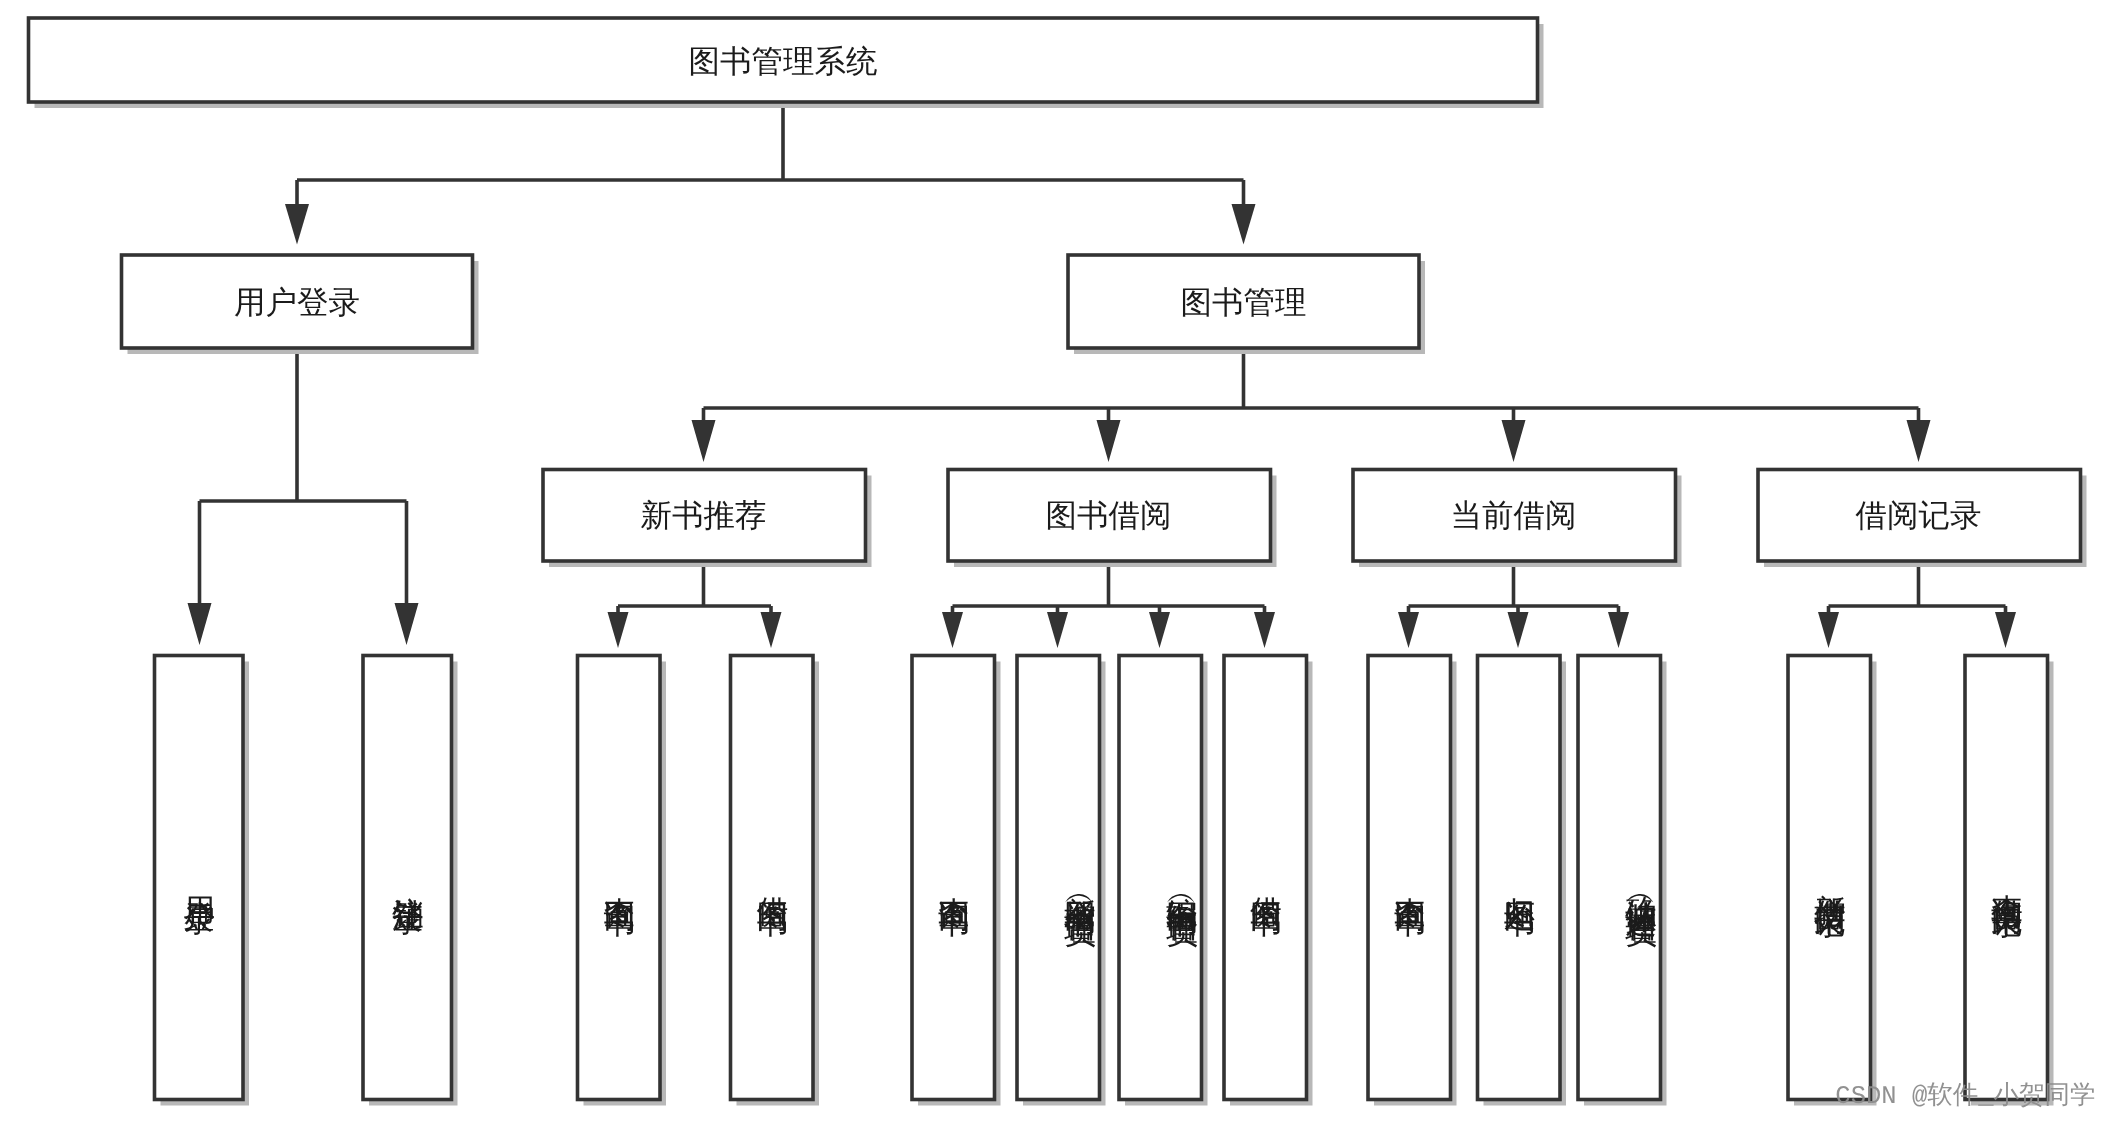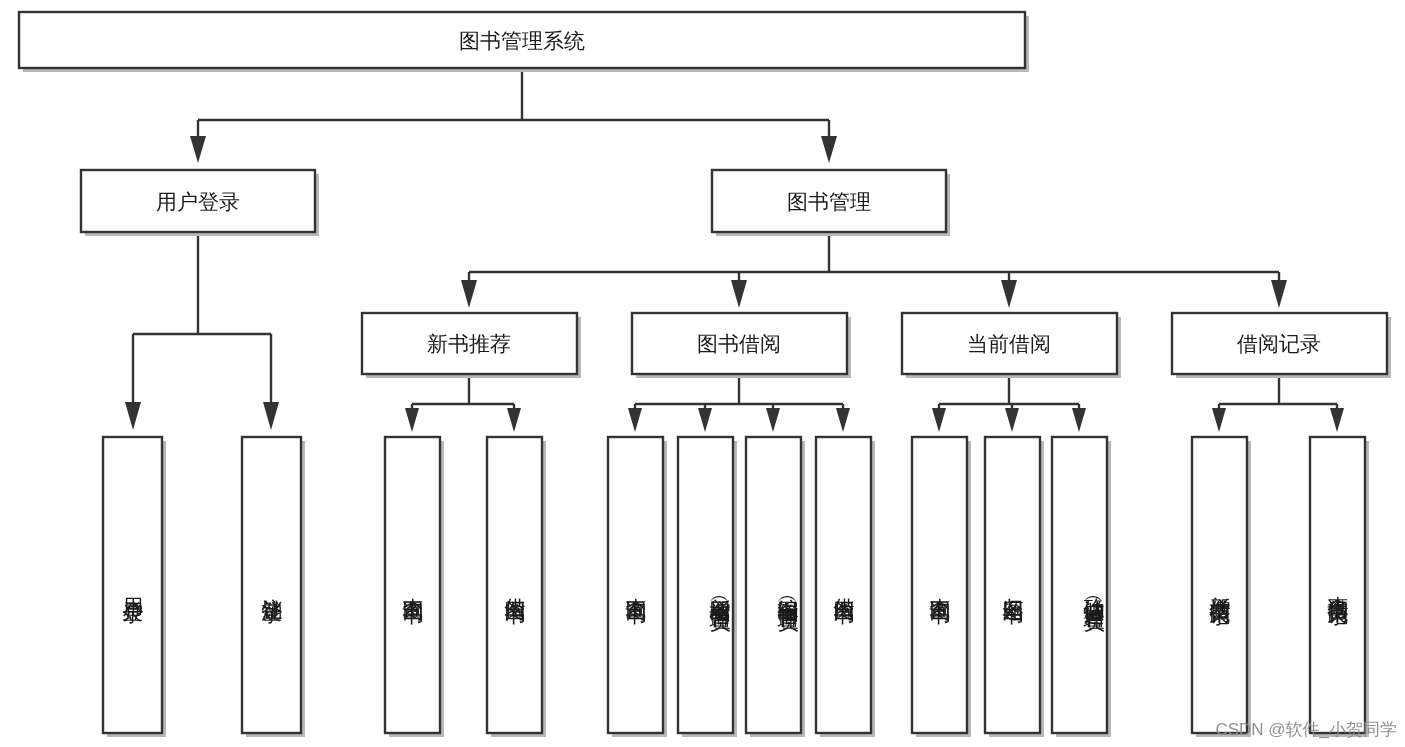--- a/index.html
+++ b/index.html
@@ -64,21 +64,21 @@
     line-height: 1.28;
     letter-spacing: 2px;
     color: #1b1b1b;
     white-space: nowrap;
     pointer-events: none;
   }
   #watermark {
     position: absolute;
     right: 8px;
     bottom: 6px;
-    font-family: Liberation Sans, sans-serif;
+    font-family: Liberation Mono, monospace;
     font-size: 17px;
     color: #8c8c8c;
     white-space: nowrap;
     opacity: 0.95;
   }
 </style>
 </head>
 <body>
 
 <div id="diagram-root">

